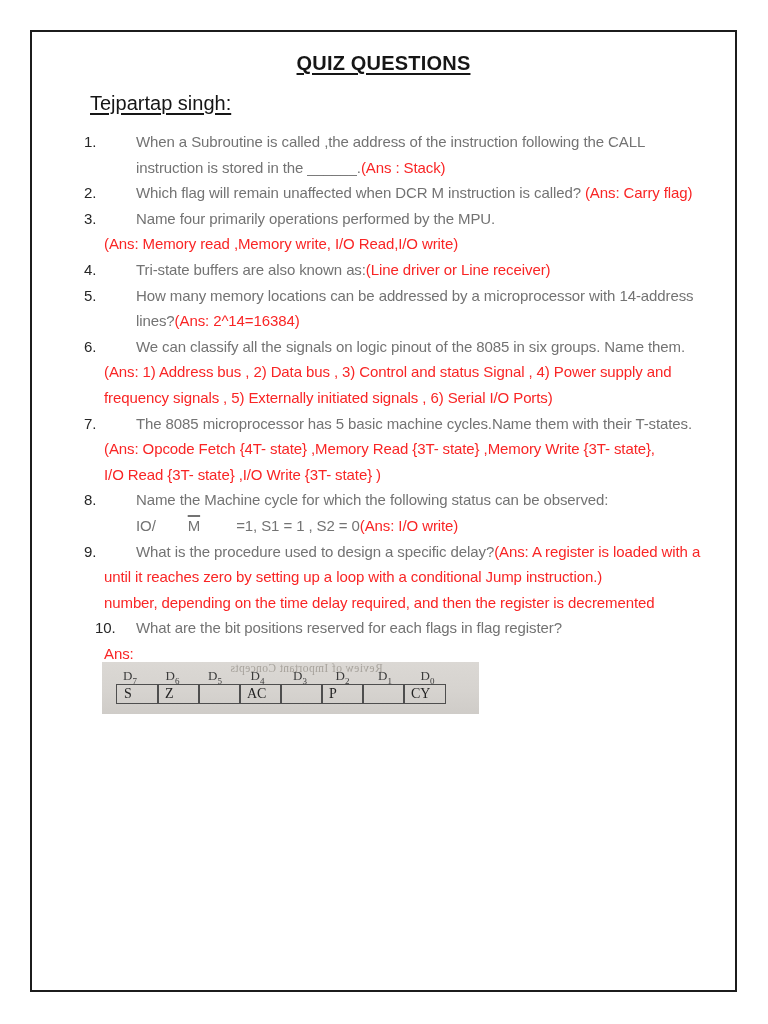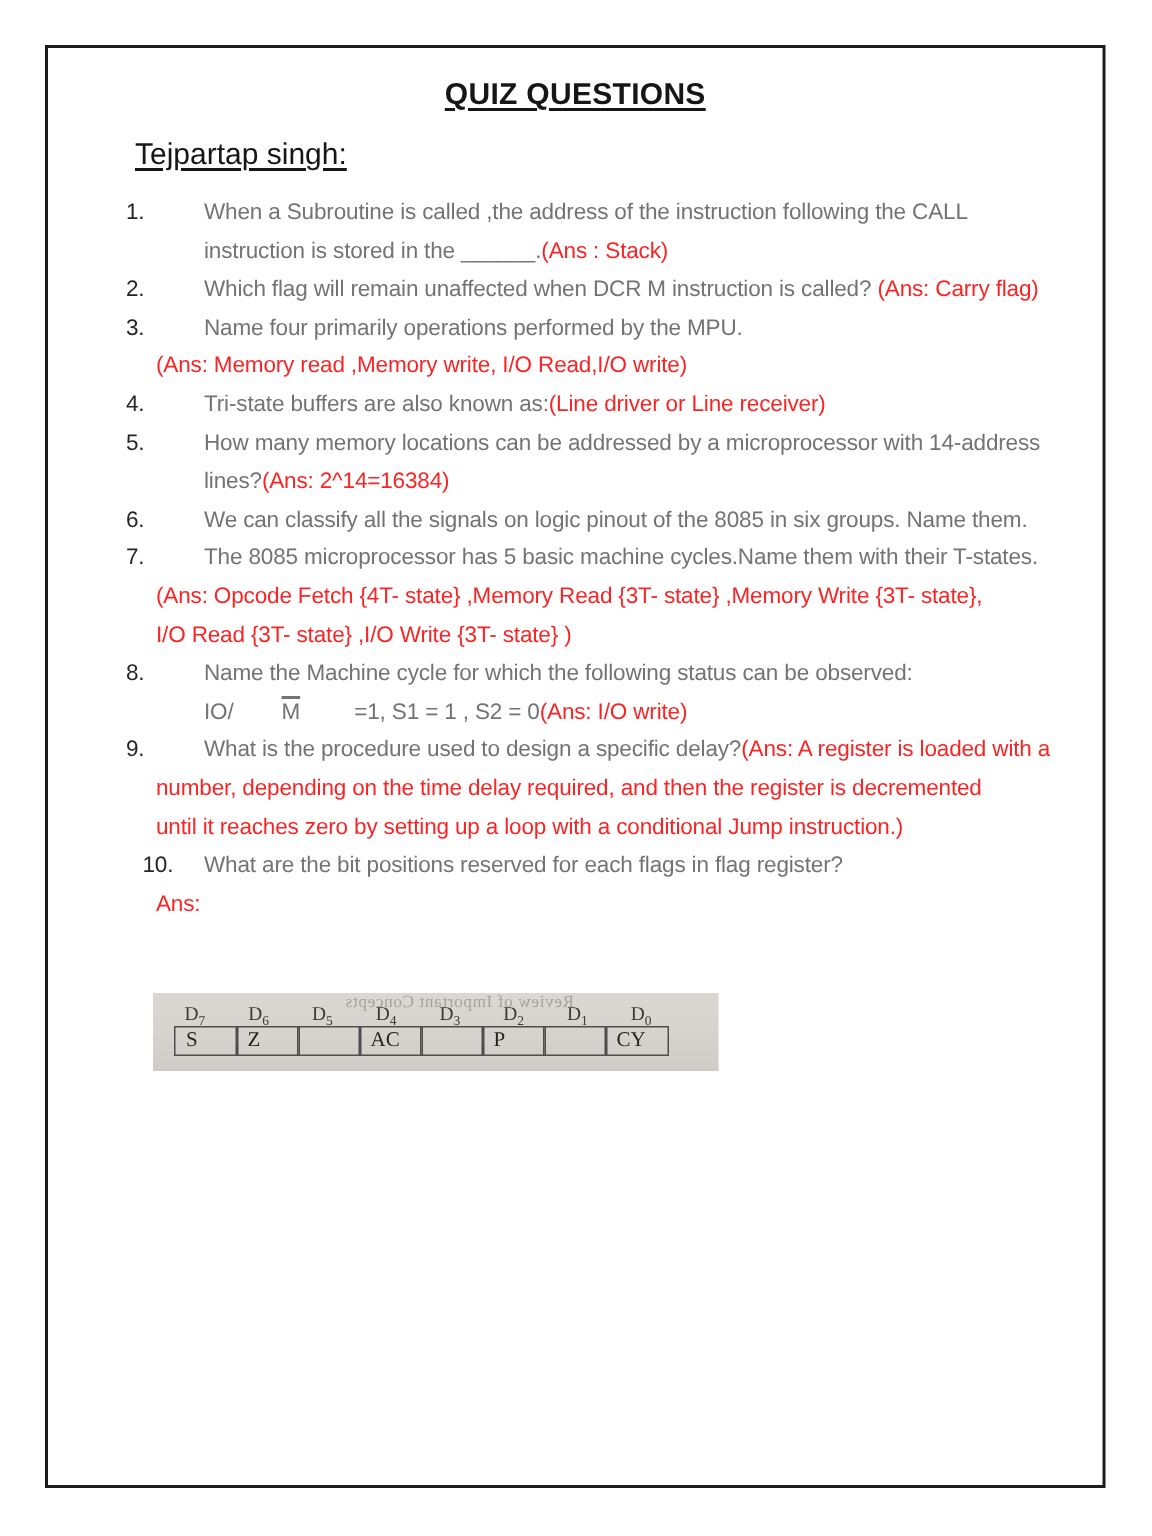--- a/index.html
+++ b/index.html
@@ -151,28 +151,30 @@
     <div class="qlist" id="question-list">
         <div class="qline"><span class="qnum">1.</span><span class="ink">When a Subroutine is called ,the address of the instruction following the CALL</span></div>
         <div class="qline"><span class="ink">instruction is stored in the ______.</span><span class="red">(Ans : Stack)</span></div>
         <div class="qline"><span class="qnum">2.</span><span class="ink">Which flag will remain unaffected when DCR M instruction is called? </span><span class="red">(Ans: Carry flag)</span></div>
         <div class="qline"><span class="qnum">3.</span><span class="ink">Name four primarily operations performed by the MPU.</span></div>
         <div class="qline"><span class="red">(Ans: Memory read ,Memory write, I/O Read,I/O write)</span></div>
         <div class="qline"><span class="qnum">4.</span><span class="ink">Tri-state buffers are also known as:</span><span class="red">(Line driver or Line receiver)</span></div>
         <div class="qline"><span class="qnum">5.</span><span class="ink">How many memory locations can be addressed by a microprocessor with 14-address</span></div>
         <div class="qline"><span class="ink">lines?</span><span class="red">(Ans: 2^14=16384)</span></div>
         <div class="qline"><span class="qnum">6.</span><span class="ink">We can classify all the signals on logic pinout of the 8085 in six groups. Name them.</span></div>
+        <div class="qline"><span class="red">(Ans: 1) Address bus , 2) Data bus , 3) Control and status Signal , 4) Power supply and</span></div>
+        <div class="qline"><span class="red">frequency signals , 5) Externally initiated signals , 6) Serial I/O Ports)</span></div>
         <div class="qline"><span class="qnum">7.</span><span class="ink">The 8085 microprocessor has 5 basic machine cycles.Name them with their T-states.</span></div>
         <div class="qline"><span class="red">(Ans: Opcode Fetch {4T- state} ,Memory Read {3T- state} ,Memory Write {3T- state},</span></div>
         <div class="qline"><span class="red">I/O Read {3T- state} ,I/O Write {3T- state} )</span></div>
         <div class="qline"><span class="qnum">8.</span><span class="ink">Name the Machine cycle for which the following status can be observed:</span></div>
         <div class="qline"><span class="ink">IO/</span><span class="ink overline">M</span><span class="ink"> =1, S1 = 1 , S2 = 0</span><span class="red">(Ans: I/O write)</span></div>
         <div class="qline"><span class="qnum">9.</span><span class="ink">What is the procedure used to design a specific delay?</span><span class="red">(Ans: A register is loaded with a</span></div>
+        <div class="qline"><span class="red">until it reaches zero by setting up a loop with a conditional Jump instruction.)</span></div>
         <div class="qline"><span class="red">number, depending on the time delay required, and then the register is decremented</span></div>
-        <div class="qline"><span class="red">until it reaches zero by setting up a loop with a conditional Jump instruction.)</span></div>
         <div class="qline"><span class="qnum wide">10.</span><span class="ink">What are the bit positions reserved for each flags in flag register?</span></div>
         <div class="qline"><span class="red">Ans:</span></div>
       </div>
 
     <div class="photo">
       <div class="bleed">Review of Important Concepts</div>
       <div class="bits-header" id="bits-header">
           <div class="bit-label">D<sub>7</sub></div>
           <div class="bit-label">D<sub>6</sub></div>
           <div class="bit-label">D<sub>5</sub></div>

